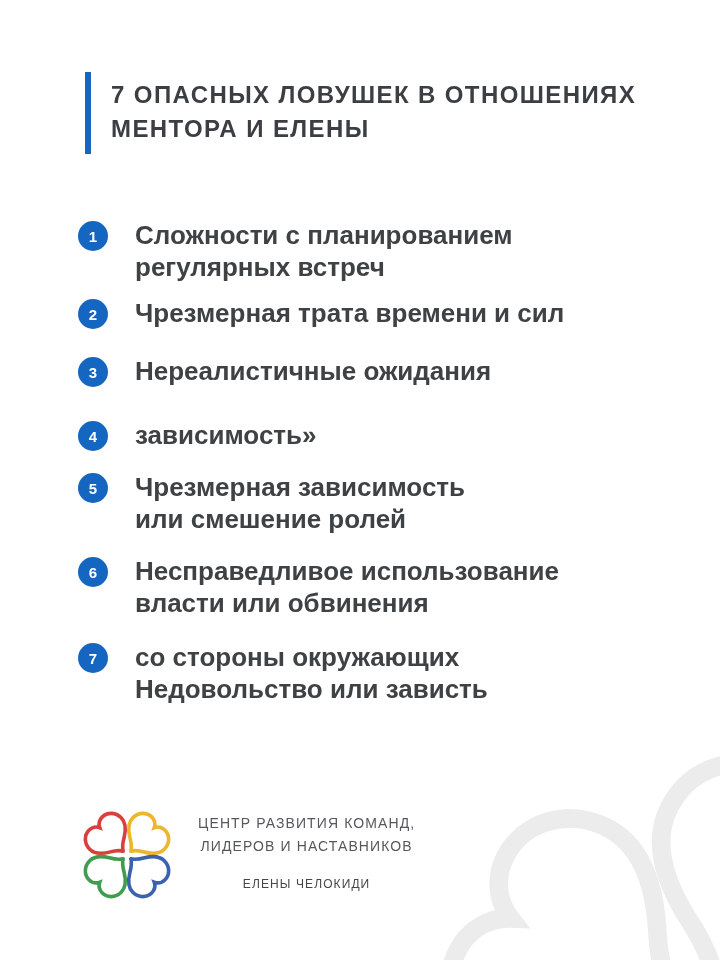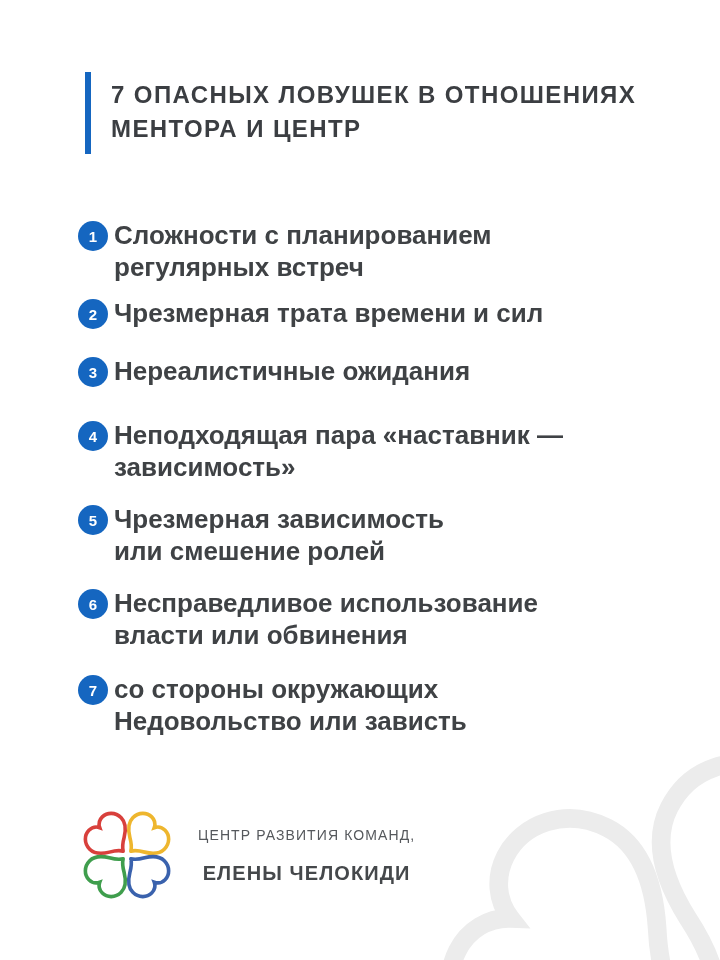--- a/index.html
+++ b/index.html
@@ -62,21 +62,21 @@
     border-radius: 50%;
     background: var(--accent, #1566c0);
     color: #ffffff;
     font-size: 15px;
     font-weight: bold;
     display: flex;
     align-items: center;
     justify-content: center;
   }
   .item-text {
-    margin-left: 6px;
+    margin-left: 27px;
     font-size: 26px;
     font-weight: bold;
     line-height: 32px;
     color: var(--item-color, #3f4245);
   }
   .item-text span { display: block; white-space: nowrap; }
 
   
   .footer {
     position: absolute;
@@ -88,22 +88,22 @@
   .logo-icon { width: 98px; height: 104px; }
   .org { margin-left: 22px; }
   .org-line {
     font-size: 14px;
     letter-spacing: 1.1px;
     line-height: 23px;
     color: var(--org-color, #55585c);
     white-space: nowrap;
   }
   .org-name {
-    font-size: 20px;
-    font-weight: bold;
+    font-size: 12px;
+    font-weight: normal;
     letter-spacing: 1.1px;
     line-height: 24px;
     margin-top: 14px;
     color: var(--org-name-color, #45484b);
     white-space: nowrap;
   }
 </style>
 </head>
 <body>
 
@@ -121,21 +121,21 @@
         <use href="#heart" xlink:href="#heart" transform="rotate(-45) translate(0,-24) scale(1.42)"></use>
         <use href="#heart" xlink:href="#heart" transform="rotate(45) translate(0,-24) scale(1.42)"></use>
         <use href="#heart" xlink:href="#heart" transform="rotate(-135) translate(0,-24) scale(1.42)"></use>
         <use href="#heart" xlink:href="#heart" transform="rotate(135) translate(0,-24) scale(1.42)"></use>
       </g>
     </svg>
   </div>
 
   <div class="header">
     <div class="title-line">7 ОПАСНЫХ ЛОВУШЕК В ОТНОШЕНИЯХ</div>
-    <div class="title-line">МЕНТОРА И ЦЕНТР</div>
+    <div class="title-line">МЕНТОРА И ЕЛЕНЫ</div>
   </div>
 
   <div class="list">
 
     <div class="item">
       <div class="badge">1</div>
       <div class="item-text">
         <span>Сложности с планированием</span>
         <span>регулярных встреч</span>
       </div>
@@ -153,21 +153,20 @@
       <div class="badge">3</div>
       <div class="item-text">
         <span>Нереалистичные ожидания</span>
         <span></span>
       </div>
     </div>
 
     <div class="item">
       <div class="badge">4</div>
       <div class="item-text">
-        <span>Неподходящая пара «наставник —</span>
         <span>зависимость»</span>
       </div>
     </div>
 
     <div class="item">
       <div class="badge">5</div>
       <div class="item-text">
         <span>Чрезмерная зависимость</span>
         <span>или смешение ролей</span>
       </div>
@@ -195,17 +194,18 @@
     <svg class="logo-icon" viewBox="0 0 100 104">
       <g fill="none" stroke-width="2.6" stroke-linecap="round" transform="translate(50,53)">
         <use href="#heart" xlink:href="#heart" transform="rotate(-45) translate(0,-24) scale(1.42)" stroke="#d8403c"></use>
         <use href="#heart" xlink:href="#heart" transform="rotate(45) translate(0,-24) scale(1.42)" stroke="#eeb62e"></use>
         <use href="#heart" xlink:href="#heart" transform="rotate(-135) translate(0,-24) scale(1.42)" stroke="#3f9e4d"></use>
         <use href="#heart" xlink:href="#heart" transform="rotate(135) translate(0,-24) scale(1.42)" stroke="#3a62ad"></use>
       </g>
     </svg>
     <div class="org">
       <div class="org-line">ЦЕНТР РАЗВИТИЯ КОМАНД,</div>
+      <div class="org-line">ЛИДЕРОВ И НАСТАВНИКОВ</div>
       <div class="org-name">ЕЛЕНЫ ЧЕЛОКИДИ</div>
     </div>
   </div>
 
 </div>
 
 </body></html>

